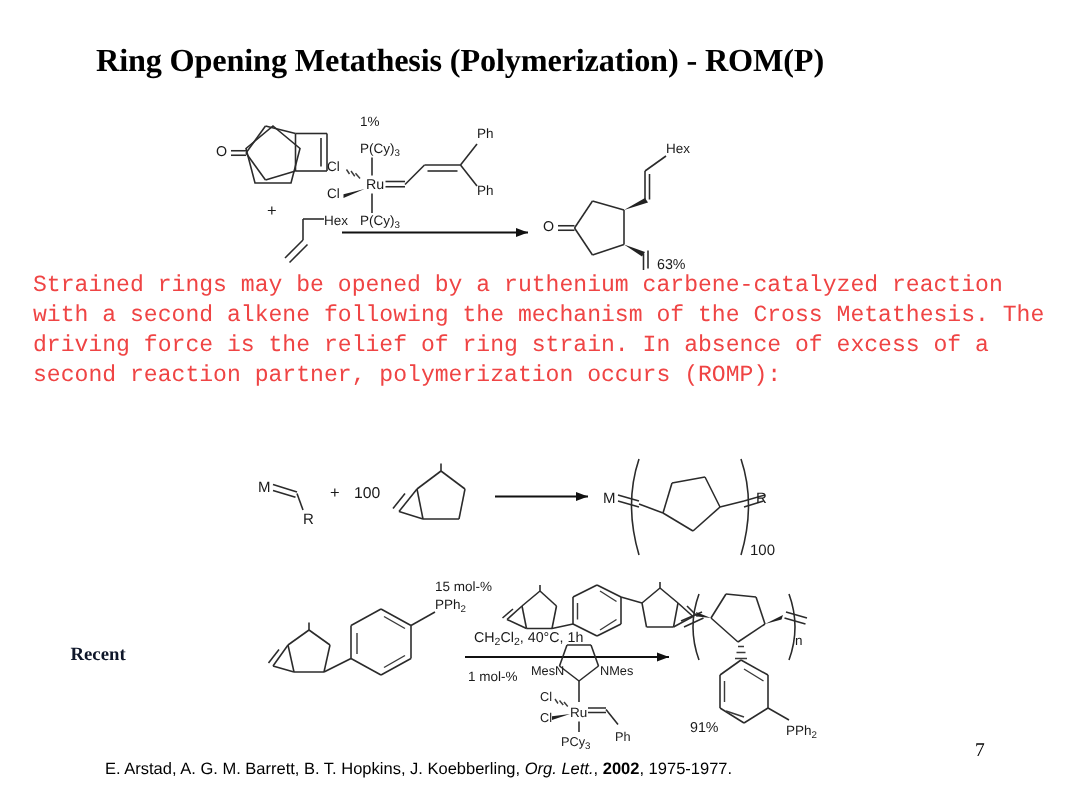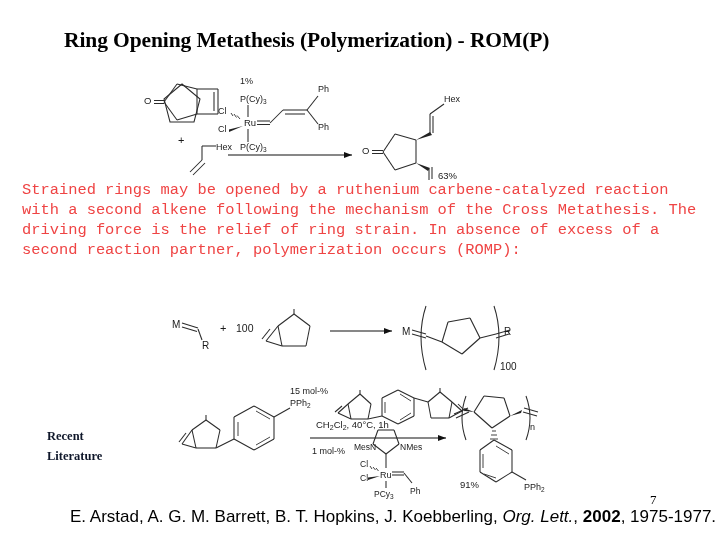--- a/index.html
+++ b/index.html
@@ -53,21 +53,21 @@
     font-size: 12.5px;
     line-height: 20px;
     color: #0f172a;
     margin-left: 14px;
   }
   #citation {
     position: absolute;
     left: 70px;
     top: 507px;
     font-family: "Liberation Sans", sans-serif;
-    font-size: 17px;
+    font-size: 11px;
     color: #000000;
     white-space: nowrap;
   }
   #citation .it { font-style: italic; }
   #citation .bd { font-weight: bold; }
   #page-number {
     position: absolute;
     left: 650px;
     top: 492px;
     font-family: "Liberation Serif", serif;
@@ -416,21 +416,20 @@
         <line class="bondline" x1="334" y1="90" x2="348" y2="98"></line>
       </g>
       <text x="346" y="108" font-size="9"><tspan>PPh</tspan><tspan font-size="6.5" dy="2">2</tspan></text>
 
       <text x="282" y="106" font-size="9.5">91%</text>
     </svg>
   </div>
 
   <div id="recent-literature">
     <div>Recent</div>
-    <div>Literature</div>
   </div>
 
   <div id="citation">
     <span>E. Arstad, A. G. M. Barrett, B. T. Hopkins, J. Koebberling,</span>
     <span class="it">Org. Lett.</span><span>,</span>
     <span class="bd">2002</span><span>, 1975-1977.</span>
   </div>
 
   <div id="page-number">7</div>
 

